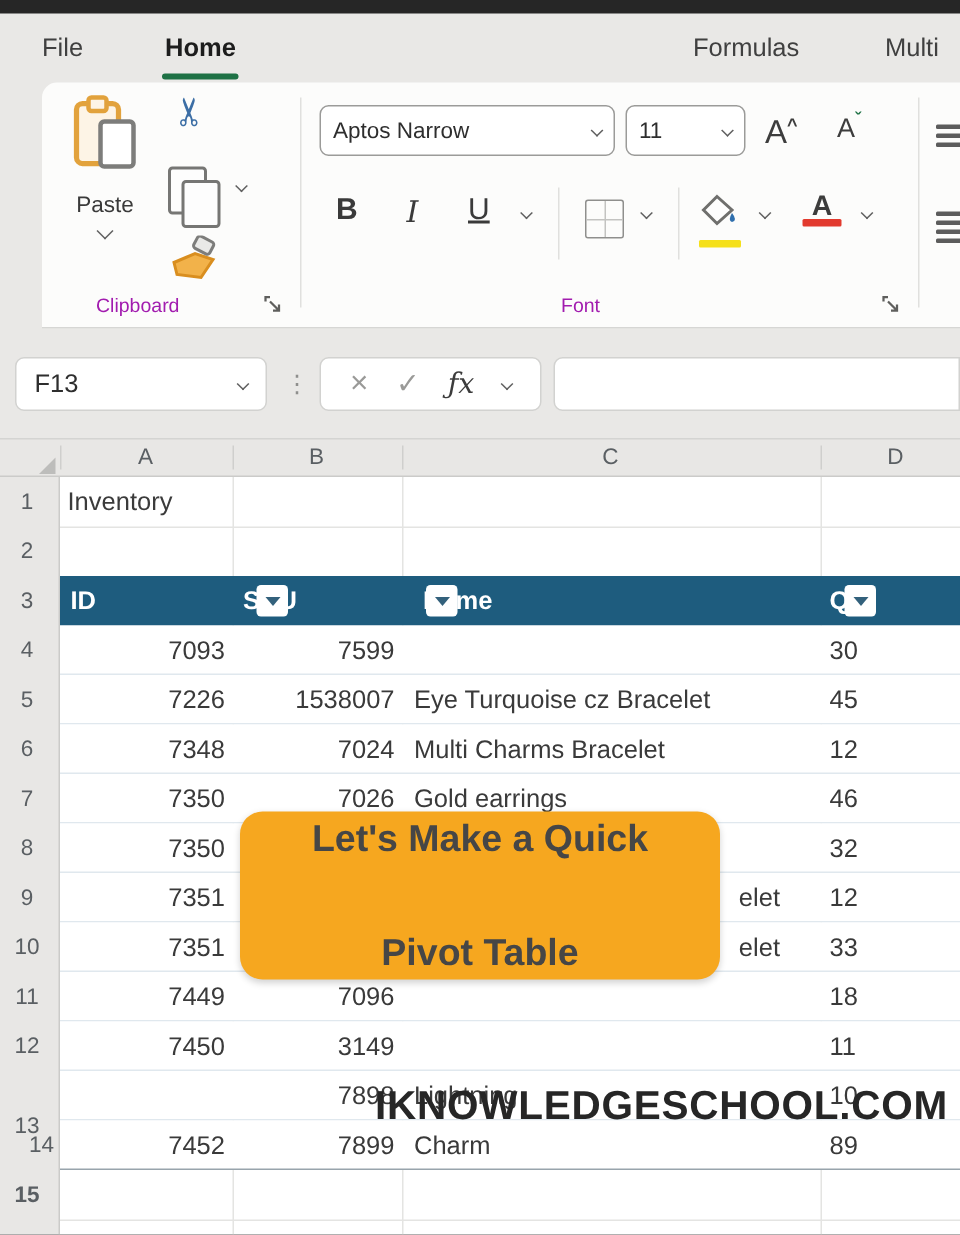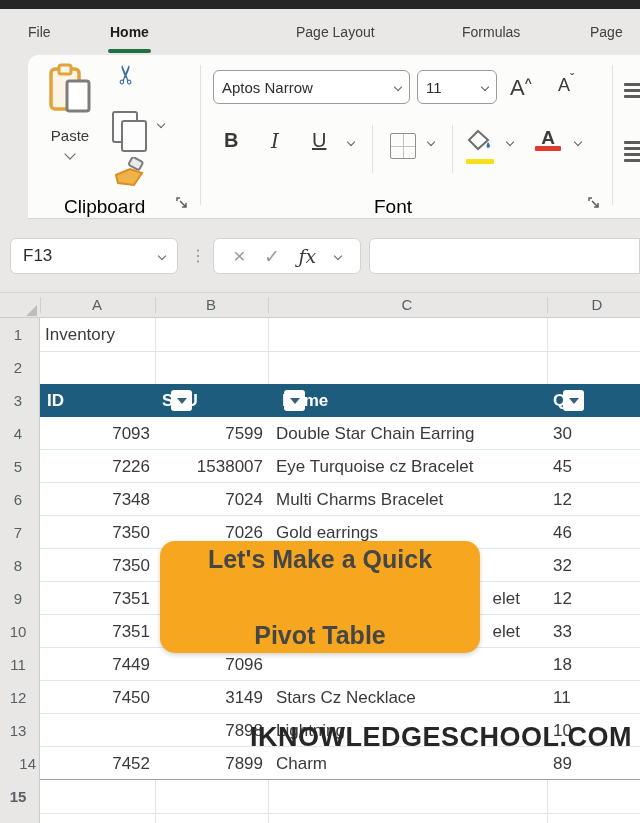--- a/index.html
+++ b/index.html
@@ -2,29 +2,29 @@
 <html><head>
 <meta charset="utf-8">
 <style>
   html,body{margin:0;padding:0;background:#555;}
   .screen{position:relative;width:640px;height:823px;overflow:hidden;
     background:#E9E8E6;font-family:"Liberation Sans",sans-serif;color:#3a3a3a;}
   
   .top-strip{position:absolute;left:0;top:0;width:640px;height:9px;background:#262626;}
   .tabbar{position:absolute;left:0;top:9px;width:640px;height:46px;}
   .tab{position:absolute;top:0;height:46px;display:flex;align-items:center;
-    font-size:14px;color:#404040;white-space:nowrap;cursor:pointer;}
+    font-size:17px;color:#404040;white-space:nowrap;cursor:pointer;}
   .tab.active{font-weight:bold;color:#1d1d1d;}
   .tab.active::after{content:"";position:absolute;left:-2px;right:-2px;bottom:2px;height:4px;
     border-radius:2px;background:var(--green);}
   
   .ribbon{position:absolute;left:28px;top:55px;width:612px;height:163px;
     background:#FCFCFB;border-radius:10px 0 0 0;border-bottom:1px solid #D6D6D4;}
   .vdiv{position:absolute;top:10px;height:140px;width:1px;background:#E0E0DE;}
-  .grp-label{position:absolute;font-size:19px;color:#000000;}
+  .grp-label{position:absolute;font-size:13px;color:#a21caf;}
   .launcher{position:absolute;width:12px;height:12px;}
   .launcher svg{display:block;}
   .chev{display:inline-block;width:7px;height:7px;border-right:1.6px solid #5f5f5f;
     border-bottom:1.6px solid #5f5f5f;transform:rotate(45deg);}
   .chev.sm{width:5px;height:5px;}
   
   .paste-btn{position:absolute;left:14px;top:8px;width:56px;height:110px;text-align:center;cursor:pointer;}
   .paste-label{font-size:15px;color:#3a3a3a;margin-top:2px;}
   .icon-cut{position:absolute;left:88px;top:4px;font-size:26px;color:#3c6ea5;
     transform:rotate(270deg);cursor:pointer;}
@@ -113,23 +113,22 @@
 </head>
 <body>
 
 <div class="screen">
   <div class="top-strip"></div>
 
   <div class="tabbar" id="tabbar">
       <div class="tab" style="left: 28px;">File</div>
       <div class="tab active" style="left: 110px;">Home</div>
       <div class="tab" style="left: 205px; margin-top: 39px;">Insert</div>
-      <div class="tab" style="left: 296px;">Page Layout</div>
       <div class="tab" style="left: 462px;">Formulas</div>
-      <div class="tab" style="left: 590px;">Page</div>
+      <div class="tab" style="left: 590px;">Multi</div>
     </div>
 
   <div class="ribbon">
 
     <div class="paste-btn">
       <span>
         <svg width="46" height="58" viewBox="0 0 46 58">
           <rect x="4" y="6" width="28" height="40" rx="4" fill="#FDF4E6" stroke="#E2A23C" stroke-width="3.5"></rect>
           <rect x="12" y="2" width="12" height="9" rx="2" fill="#FDF4E6" stroke="#E2A23C" stroke-width="3"></rect>
           <rect x="20" y="18" width="22" height="30" rx="2.5" fill="#ffffff" stroke="#7d7d7b" stroke-width="3"></rect>
@@ -243,21 +242,21 @@
         <div class="num" style="top: 66px;">3</div>
         <div class="num" style="top: 99px;">4</div>
         <div class="num" style="top: 132px;">5</div>
         <div class="num" style="top: 165px;">6</div>
         <div class="num" style="top: 198px;">7</div>
         <div class="num" style="top: 231px;">8</div>
         <div class="num" style="top: 264px;">9</div>
         <div class="num" style="top: 297px;">10</div>
         <div class="num" style="top: 330px;">11</div>
         <div class="num" style="top: 363px;">12</div>
-        <div class="num" style="top: 396px;">13</div>
+        <div class="num" style="top: 416px;">13</div>
         <div class="num" style="top: 429px; text-align: right;">14</div>
         <div class="num" style="top: 462px; font-weight: bold;">15</div>
         <div class="num" style="top: 495px;">16</div>
       </div>
     <div class="gridlayer" id="gridlayer">
       <div class="gl-v" style="left:115px;"></div>
       <div class="gl-v" style="left:228px;"></div>
       <div class="gl-v" style="left:507px;"></div>
       <div class="gl-h" style="top:33px;"></div>
       <div class="gl-h" style="top:495px;"></div>
@@ -268,21 +267,20 @@
             <div class="tc c-sku">SKU</div>
             <div class="tc c-name">Name</div>
             <div class="tc c-qty">Qty</div>
             <div class="filter-btn" style="left: 131px;"></div>
             <div class="filter-btn" style="left: 244px;"></div>
             <div class="filter-btn" style="left: 523px;"></div>
           </div>
           <div class="trow">
             <div class="tc c-id">7093</div>
             <div class="tc c-sku">7599</div>
-            <div class="tc c-name">Double Star Chain Earring</div>
             <div class="tc c-qty">30</div>
           </div>
           <div class="trow">
             <div class="tc c-id">7226</div>
             <div class="tc c-sku">1538007</div>
             <div class="tc c-name">Eye Turquoise cz Bracelet</div>
             <div class="tc c-qty">45</div>
           </div>
           <div class="trow">
             <div class="tc c-id">7348</div>
@@ -315,21 +313,20 @@
             <div class="tc c-qty">33</div>
           </div>
           <div class="trow">
             <div class="tc c-id">7449</div>
             <div class="tc c-sku">7096</div>
             <div class="tc c-qty">18</div>
           </div>
           <div class="trow">
             <div class="tc c-id">7450</div>
             <div class="tc c-sku">3149</div>
-            <div class="tc c-name">Stars Cz Necklace</div>
             <div class="tc c-qty">11</div>
           </div>
           <div class="trow">
             <div class="tc c-sku">7898</div>
             <div class="tc c-name">Lightning</div>
             <div class="tc c-qty">10</div>
           </div>
           <div class="trow">
             <div class="tc c-id">7452</div>
             <div class="tc c-sku">7899</div>

